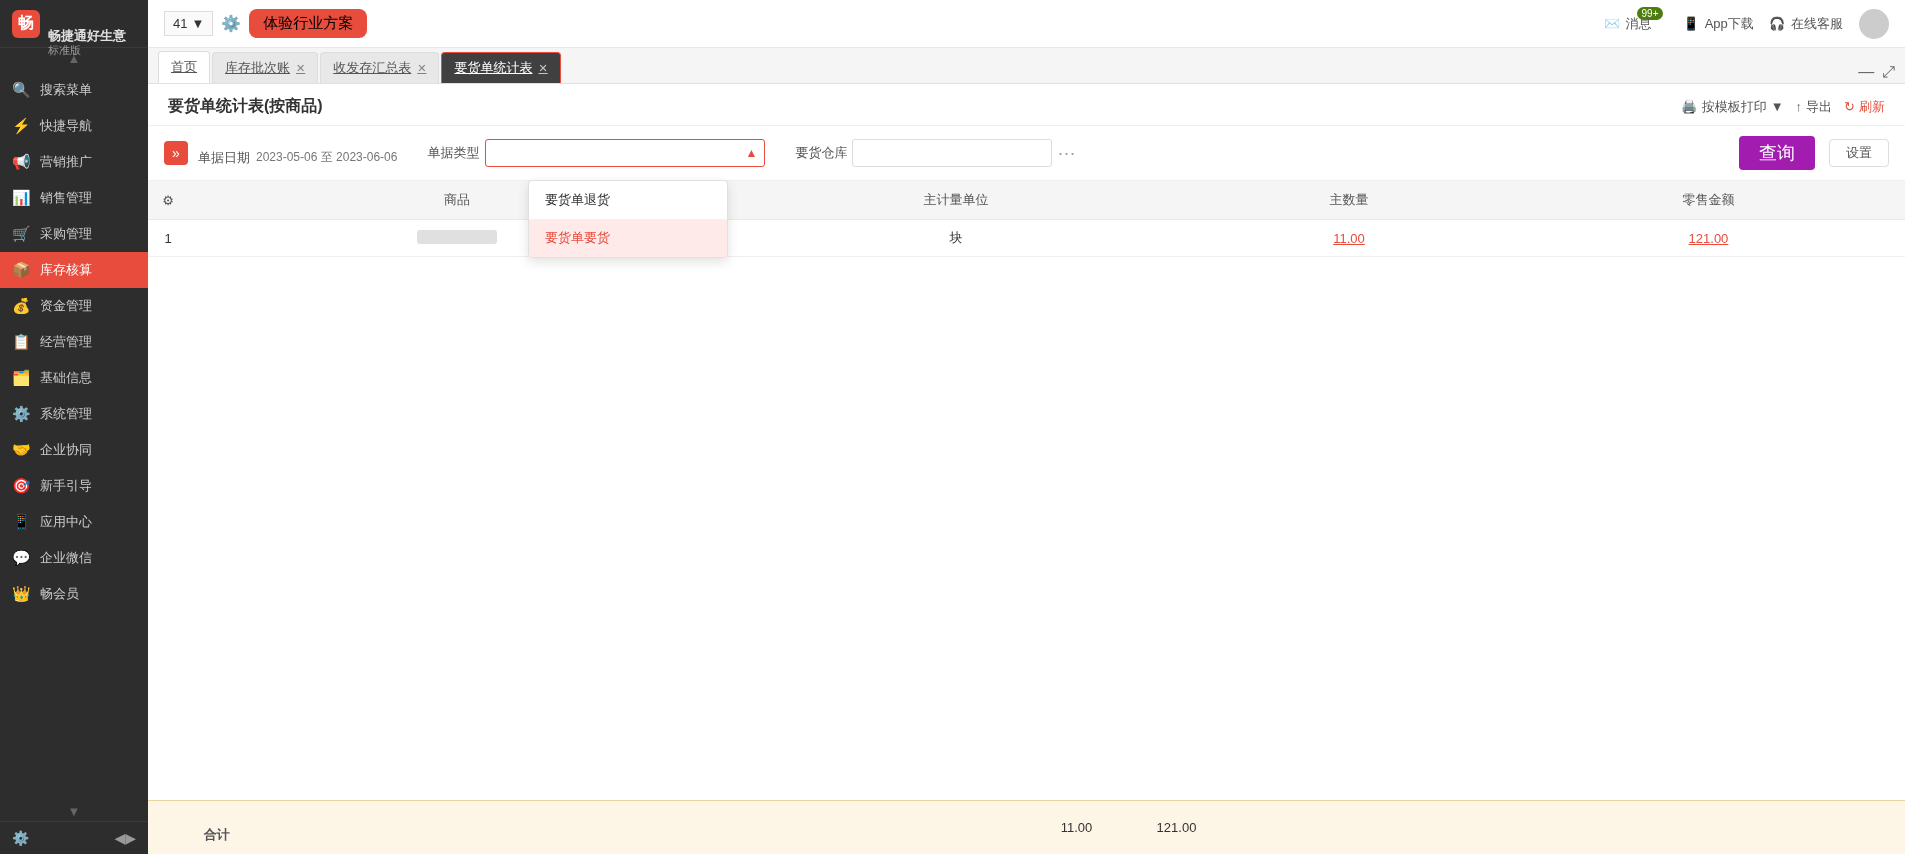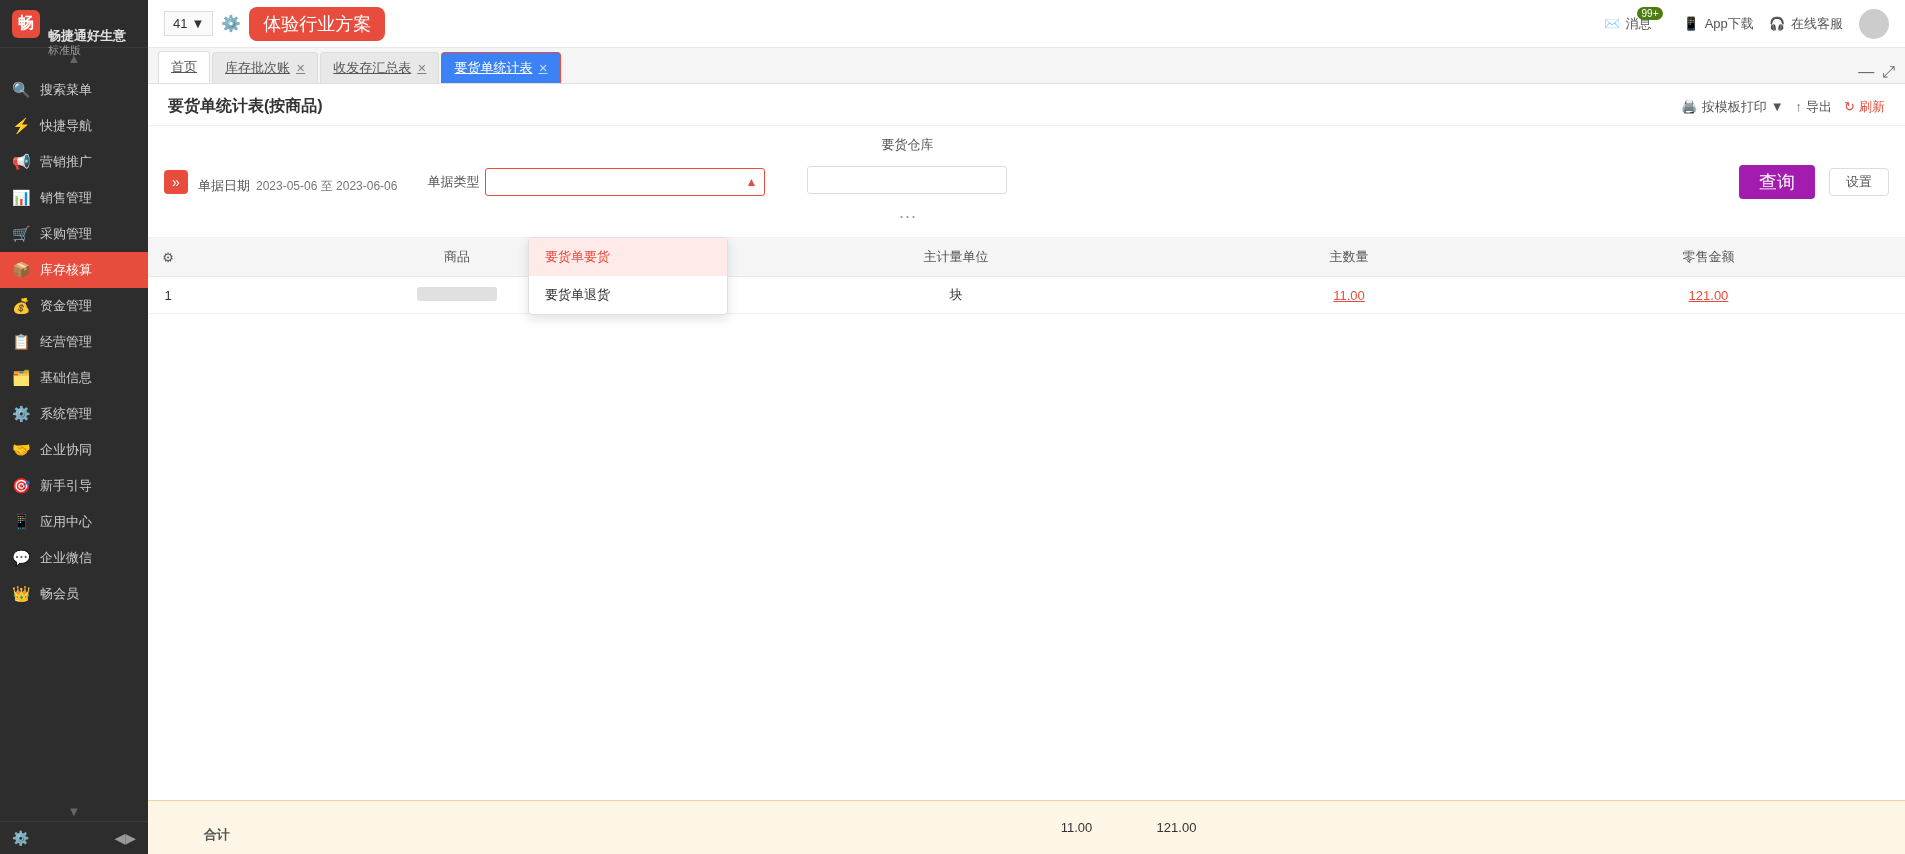--- a/index.html
+++ b/index.html
@@ -137,25 +137,25 @@
       border-radius: 0;
       background: #fafafa;
     }
     .gear-btn {
       color: #666;
       font-size: 16px;
       cursor: pointer;
     }
     .trial-btn {
       background: #e74c3c;
-      color: #ffffff;
+      color: #000000;
       border: none;
       border-radius: 8px;
       padding: 5px 14px;
-      font-size: 18px;
+      font-size: 15px;
       cursor: pointer;
       font-family: inherit;
     }
     .topbar-right {
       display: flex;
       align-items: center;
       gap: 16px;
     }
     .topbar-icon-group {
       display: flex;
@@ -203,21 +203,21 @@
       cursor: pointer;
       color: #555;
       border-radius: 4px 4px 0 0;
       background: #e8e8e8;
       gap: 6px;
       border: 1px solid #ddd;
       border-bottom: none;
       text-decoration: underline;
     }
     .tab.home { background: #fff; border-bottom: 1px solid #fff; }
-    .tab.active { background: #3b82f6; color: white; border-color: #e74c3c; }
+    .tab.active { background: #404040; color: white; border-color: #e74c3c; }
     .tab-close { font-size: 11px; cursor: pointer; opacity: 0.7; }
     .tab-actions {
       margin-left: auto;
       display: flex;
       align-items: center;
       gap: 8px;
       padding-bottom: 2px;
     }
     .tab-action-btn { font-size: 16px; color: #666; cursor: pointer; }
 
@@ -342,23 +342,22 @@
     .filter-input-arrow {
       position: absolute;
       right: 8px;
       color: #e74c3c;
       font-size: 12px;
       pointer-events: none;
     }
     .warehouse-group {
       display: flex;
       align-items: center;
-      gap: 12px;
-      margin-left: 32px;
-      flex-direction: column;
+      gap: 5px;
+      margin-left: 20px;
     }
     .warehouse-input {
       width: 200px;
       height: 28px;
       border: 1px solid #ddd;
       border-radius: 3px;
       padding: 0 8px;
       font-size: 13px;
       outline: none;
       font-family: inherit;
@@ -654,22 +653,22 @@
       <div class="warehouse-group">
         <span class="filter-label">要货仓库</span>
         <input class="warehouse-input" type="text" value="" style="">
         <span class="warehouse-more">···</span>
       </div>
 
       <button class="query-btn">查询</button>
       <button class="settings-btn-filter">设置</button>
 
       <div class="dropdown-overlay">
+        <div class="dropdown-item">要货单退货</div>
         <div class="dropdown-item selected">要货单要货</div>
-        <div class="dropdown-item">要货单退货</div>
       </div>
     </div>
 
     <div class="table-container">
       <table>
         <thead>
           <tr>
             <th class="th-gear">⚙</th>
             <th>商品</th>
             <th>主计量单位</th>

